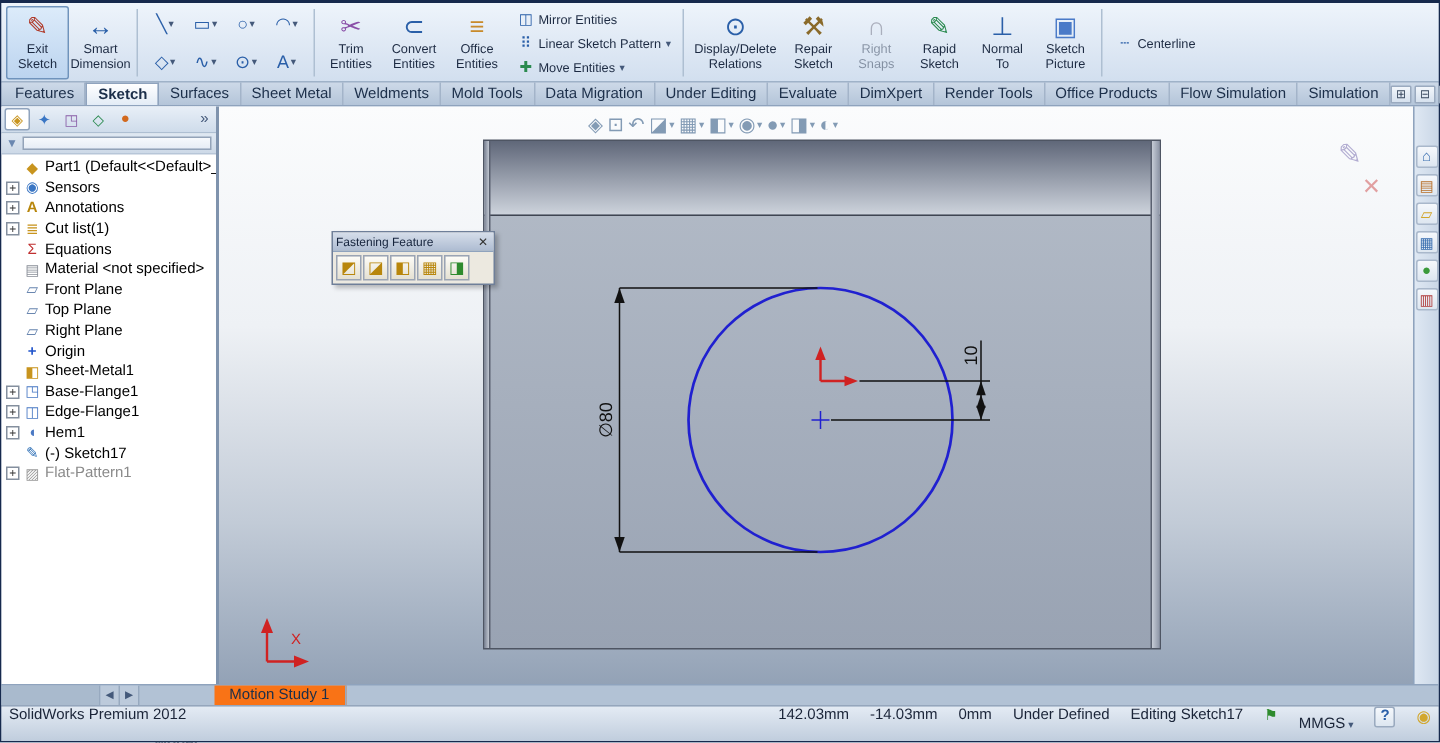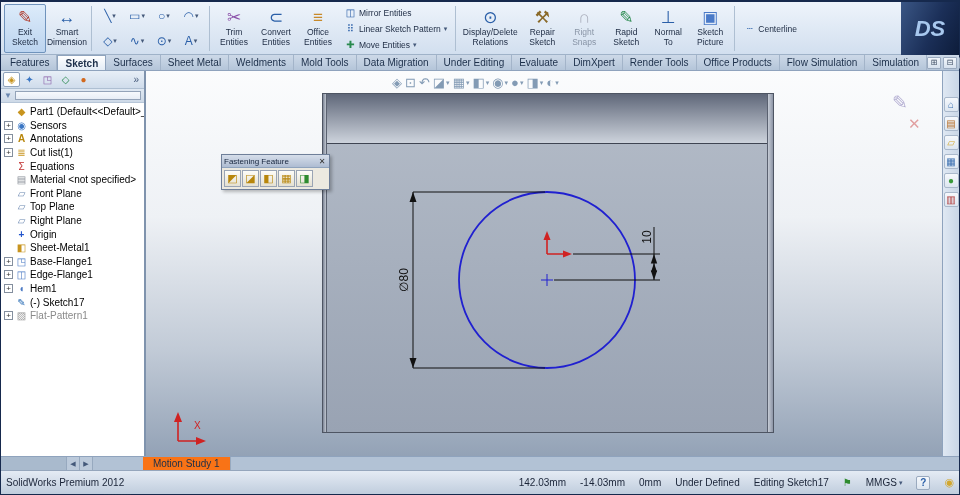--- a/index.html
+++ b/index.html
@@ -84,21 +84,21 @@
   .tp-i { width:15px; height:15px; display:flex; align-items:center; justify-content:center; font-size:10px; background:linear-gradient(#f5f8fc,#dde6f0); border:1px solid #a9b8cb; border-radius:2px; }
 
   
   .bottom { height:14px; background:#b2c2d5; display:flex; align-items:stretch; border-top:1px solid #8fa3bd; }
   .b-spacer { width:66px; background:#a9bacd; border-right:1px solid #97a9bf; }
   .b-nav { width:13px; font-size:7px; line-height:13px; text-align:center; color:#44597a; border-right:1px solid #97a9bf; background:#bccadb; }
   .b-tab { font-size:10px; line-height:13px; padding:0 10px; color:#1c2f4a; border-right:1px solid #97a9bf; background:#f97316; cursor:default; }
   .b-tab.active { background:#f2f5fa; font-weight:bold;margin-top:32px; }
 
   
-  .status { height:40px; background:linear-gradient(#e4ebf4,#c0cddd); border-top:1px solid #95a6bc; display:flex; align-items:center; font-size:10px; color:#1a2438; padding:0 5px; }
+  .status { height:40px; background:linear-gradient(#e4ebf4,#c0cddd); border-top:1px solid #95a6bc; display:flex; font-size:10px; color:#1a2438; padding:0 5px; }
   .st-app { margin-right:auto; }
   .st-i { margin-left:14px; white-space:nowrap; }
   .st-flag { color:#2e8b2e; font-size:10px; }
   .st-units { display:flex; align-items:center; gap:2px; }
   .st-units .a { font-size:7px; color:#44597a; }
   .st-help { width:14px; height:14px; border:1px solid #9aaabf; background:linear-gradient(#f5f8fc,#dde6f0); text-align:center; line-height:12px; border-radius:2px; font-weight:bold; color:#2a5fa8; }
   .st-tip { color:#d2a72e; font-size:11px; }
 </style>
 </head>
 <body>
@@ -232,21 +232,20 @@
           <span class="rb-l"><span>Sketch</span><br><span>Picture</span></span>
         </div>
       </div>
     <div class="rb-div"></div>
     <div class="stack">
       <div class="stk">
         <span class="stk-ic" style="color:#2a5fa8">┄</span>
         <span class="stk-l">Centerline</span>
       </div>
     </div>
-    <div class="logo">DS</div>
   </div>
 
   <div class="cmdtabs">
     <div style="display:flex">
 
         <div class="ctab">Features</div>
 
         <div class="ctab active">Sketch</div>
 
         <div class="ctab">Surfaces</div>

